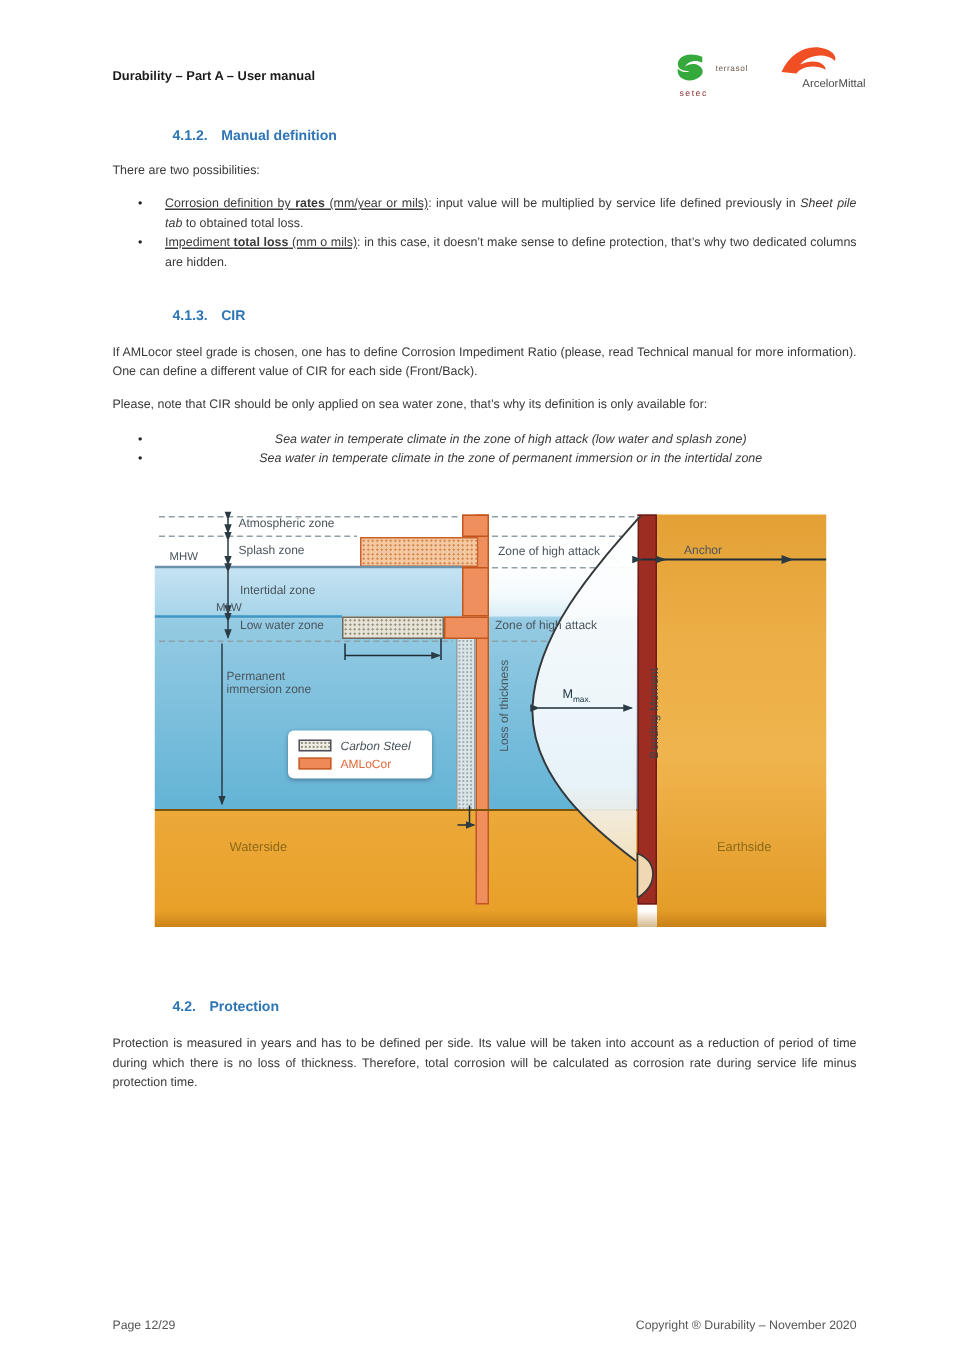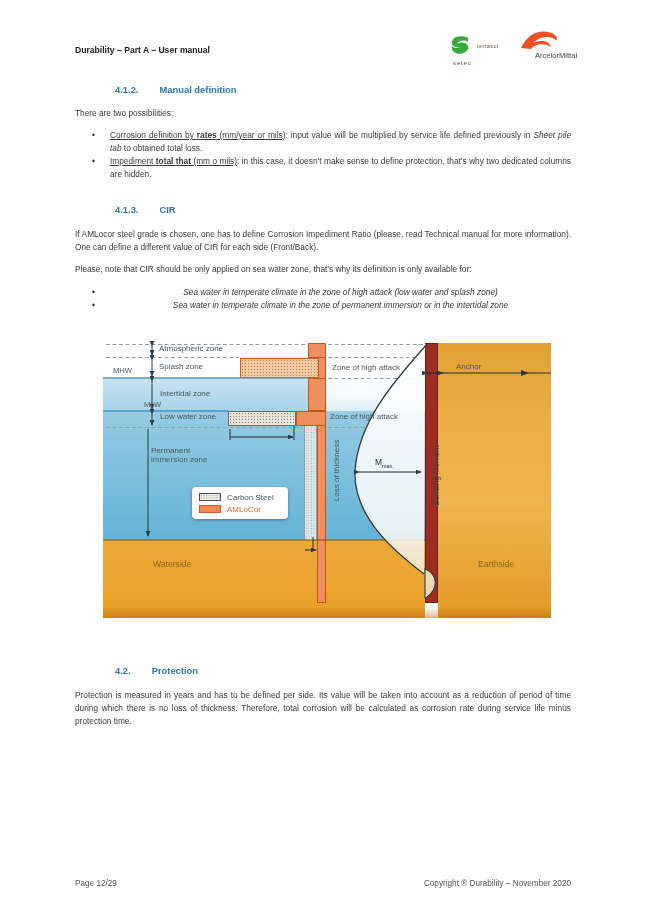--- a/index.html
+++ b/index.html
@@ -1,21 +1,21 @@
 <!DOCTYPE html>
 <html><head>
 <meta charset="utf-8">
 <style>
   html,body{margin:0;padding:0;background:#fff;}
   body{width:646px;height:903px;position:relative;overflow:hidden;
        font-family:"Liberation Sans", sans-serif;color:#333;}
   .abs{position:absolute;}
   
   .doc-title{left:75px;top:45px;font-size:8.6px;font-weight:bold;color:#1c1c1c;}
-  .heading{font-weight:bold;color:#2e75b6;font-size:9.4px;display:flex;gap:21px;}
+  .heading{font-weight:bold;color:#2e75b6;font-size:9.4px;display:flex;gap:9px;}
   .h412{left:115px;top:84px;}
   .h413{left:115px;top:204px;}
   .h42{left:115px;top:665px;}
   .body-text{font-size:8.3px;line-height:13px;color:#3a3a3a;}
   .p-intro{left:75px;top:107px;width:496px;}
   .p1-413{left:75px;top:228px;width:496px;text-align:justify;}
   .p2-413{left:75px;top:263px;width:496px;}
   .p-42{left:75px;top:689px;width:496px;text-align:justify;}
   .bullets{left:92px;width:479px;}
   .bul-412{top:129px;}
@@ -67,21 +67,21 @@
   .ground-label{font-size:8.6px;color:#8d6a1a;white-space:nowrap;}
   .rot{transform:rotate(-90deg);transform-origin:center center;text-align:center;}
   .legend{left:89px;top:146px;width:96px;height:32px;background:#fff;border-radius:4px;
     box-shadow:0 1px 3px rgba(20,40,60,.45);padding:4px 0 0 7px;box-sizing:border-box;}
   .legend-row{display:flex;align-items:center;gap:6px;height:12px;}
   .sw{width:22px;height:8px;box-sizing:border-box;}
   .sw-carbon{background-color:#efece2;
     background-image:radial-gradient(#8f8a7b .6px,transparent .7px);background-size:2.6px 2.6px;
     border:1.4px solid #4d4d5e;}
   .sw-am{background:#ef8a58;border:1.2px solid #c65f2c;}
-  .legend-carbon-txt{font-size:8px;color:#47525a;}
+  .legend-carbon-txt{font-size:8px;color:#47525a;font-style:italic;}
   .legend-am-txt{font-size:8px;color:#e2693a;}
   .mmax{font-size:8.4px;color:#203642;}
   .mmax sub{font-size:5.5px;}
   svg{display:block;}
 </style>
 </head>
 <body>
 
 <div class="abs doc-title">Durability – Part A – User manual</div>
 
@@ -112,21 +112,21 @@
 </div>
 <div class="abs body-text p-intro">There are two possibilities:</div>
 
 <div class="abs body-text bullets bul-412">
   <div class="bullet-row">
     <span class="bullet-marker">•</span>
     <span class="bullet-body"><span class="useg">Corrosion definition by </span><span class="ubold">rates</span><span class="useg"> (mm/year or mils)</span><span>: input value will be multiplied by service life defined previously in </span><span class="it">Sheet pile tab</span><span> to obtained total loss.</span></span>
   </div>
   <div class="bullet-row">
     <span class="bullet-marker">•</span>
-    <span class="bullet-body"><span class="useg">Impediment </span><span class="ubold">total that</span><span class="useg"> (mm o mils)</span><span>: in this case, it doesn’t make sense to define protection, that’s why two dedicated columns are hidden.</span></span>
+    <span class="bullet-body"><span class="useg">Impediment </span><span class="ubold">total loss</span><span class="useg"> (mm o mils)</span><span>: in this case, it doesn’t make sense to define protection, that’s why two dedicated columns are hidden.</span></span>
   </div>
 </div>
 
 <div class="abs heading h413">
   <span>4.1.3.</span>
   <span>CIR</span>
 </div>
 <div class="abs body-text p1-413">If AMLocor steel grade is chosen, one has to define Corrosion Impediment Ratio (please, read Technical manual for more information). One can define a different value of CIR for each side (Front/Back).</div>
 <div class="abs body-text p2-413">Please, note that CIR should be only applied on sea water zone, that’s why its definition is only available for:</div>
 

